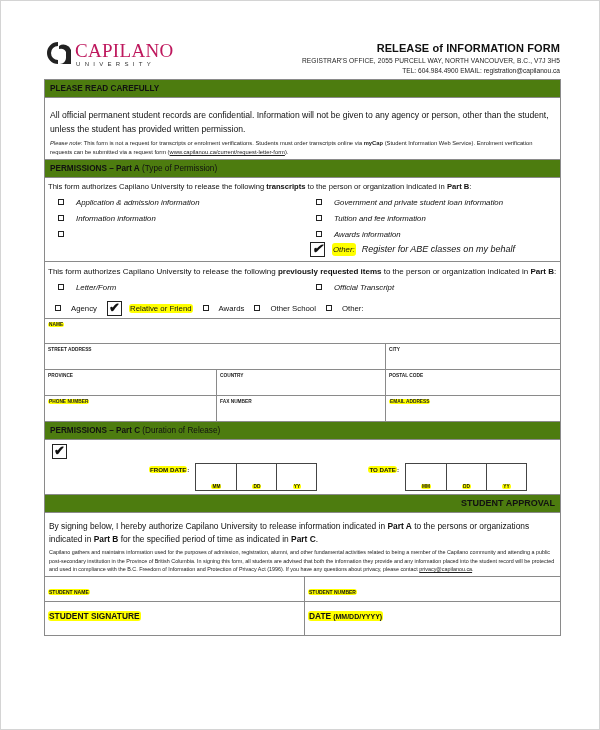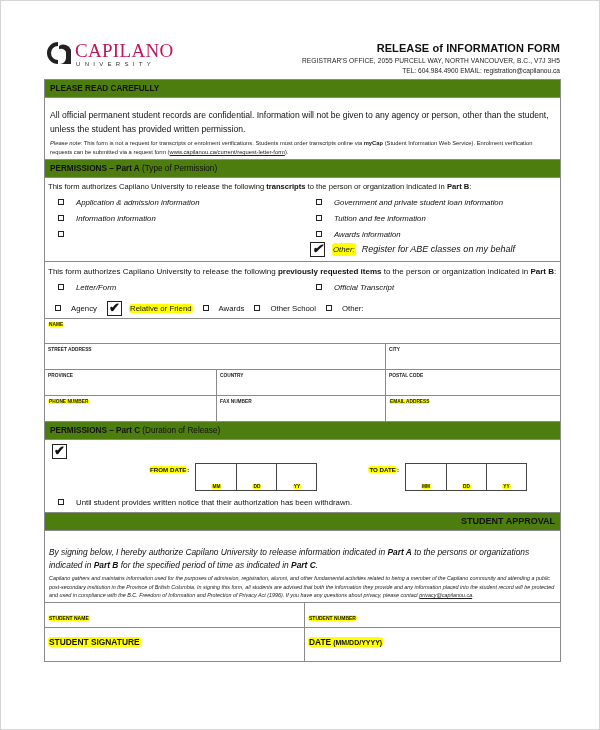--- a/index.html
+++ b/index.html
@@ -233,28 +233,24 @@
             <span><em>MM</em></span>
           </div>
         <div class="dbox">
             <span><em>DD</em></span>
           </div>
         <div class="dbox">
             <span><em>YY</em></span>
           </div>
       </div>
     </div>
-    <div class="cb-row" style="margin:5px 0 0 0;">
-        <span class="cb"></span>
-        <span>Until student provides written notice that their authorization has been withdrawn.</span>
-      </div>
   </div>
 
   <div class="sec-head big"><b>STUDENT APPROVAL</b></div>
-  <div class="block" style="padding:15px 4px 2px 4px;font-style:italic;">
+  <div class="block" style="padding:7px 4px 2px 4px;">
     <div class="lead" style="font-size:8.4px;line-height:13px;"><span>By signing below, I hereby authorize Capilano University to release information indicated in </span><b>Part A</b><span> to the persons or organizations indicated in </span><b>Part B</b><span> for the specified period of time as indicated in </span><b>Part C</b><span>.</span></div>
     <div class="note" style="font-size:5.4px;line-height:8.5px;margin-top:2px;"><span>Capilano gathers and maintains information used for the purposes of admission, registration, alumni, and other fundamental activities related to being a member of the Capilano community and attending a public post-secondary institution in the Province of British Columbia. In signing this form, all students are advised that both the information they provide and any information placed into the student record will be protected and used in compliance with the B.C. Freedom of Information and Protection of Privacy Act (1996). If you have any questions about privacy, please contact </span><u>privacy@capilanou.ca</u><span>.</span></div>
   </div>
   <div class="sig-row" style="height:24px;">
     <div class="sig-cell" style="width:259px;"><span class="sig-small hl">STUDENT NAME</span></div>
     <div class="sig-cell" style="width:256px;"><span class="sig-small hl">STUDENT NUMBER</span></div>
   </div>
   <div class="sig-row" style="height:33px;">
     <div class="sig-cell" style="width:259px;"><span class="sig-big hl">STUDENT SIGNATURE</span></div>
     <div class="sig-cell" style="width:256px;"><span class="sig-big hl"><span>DATE</span><span style="font-size:7px;"> (MM/DD/YYYY)</span></span></div>

